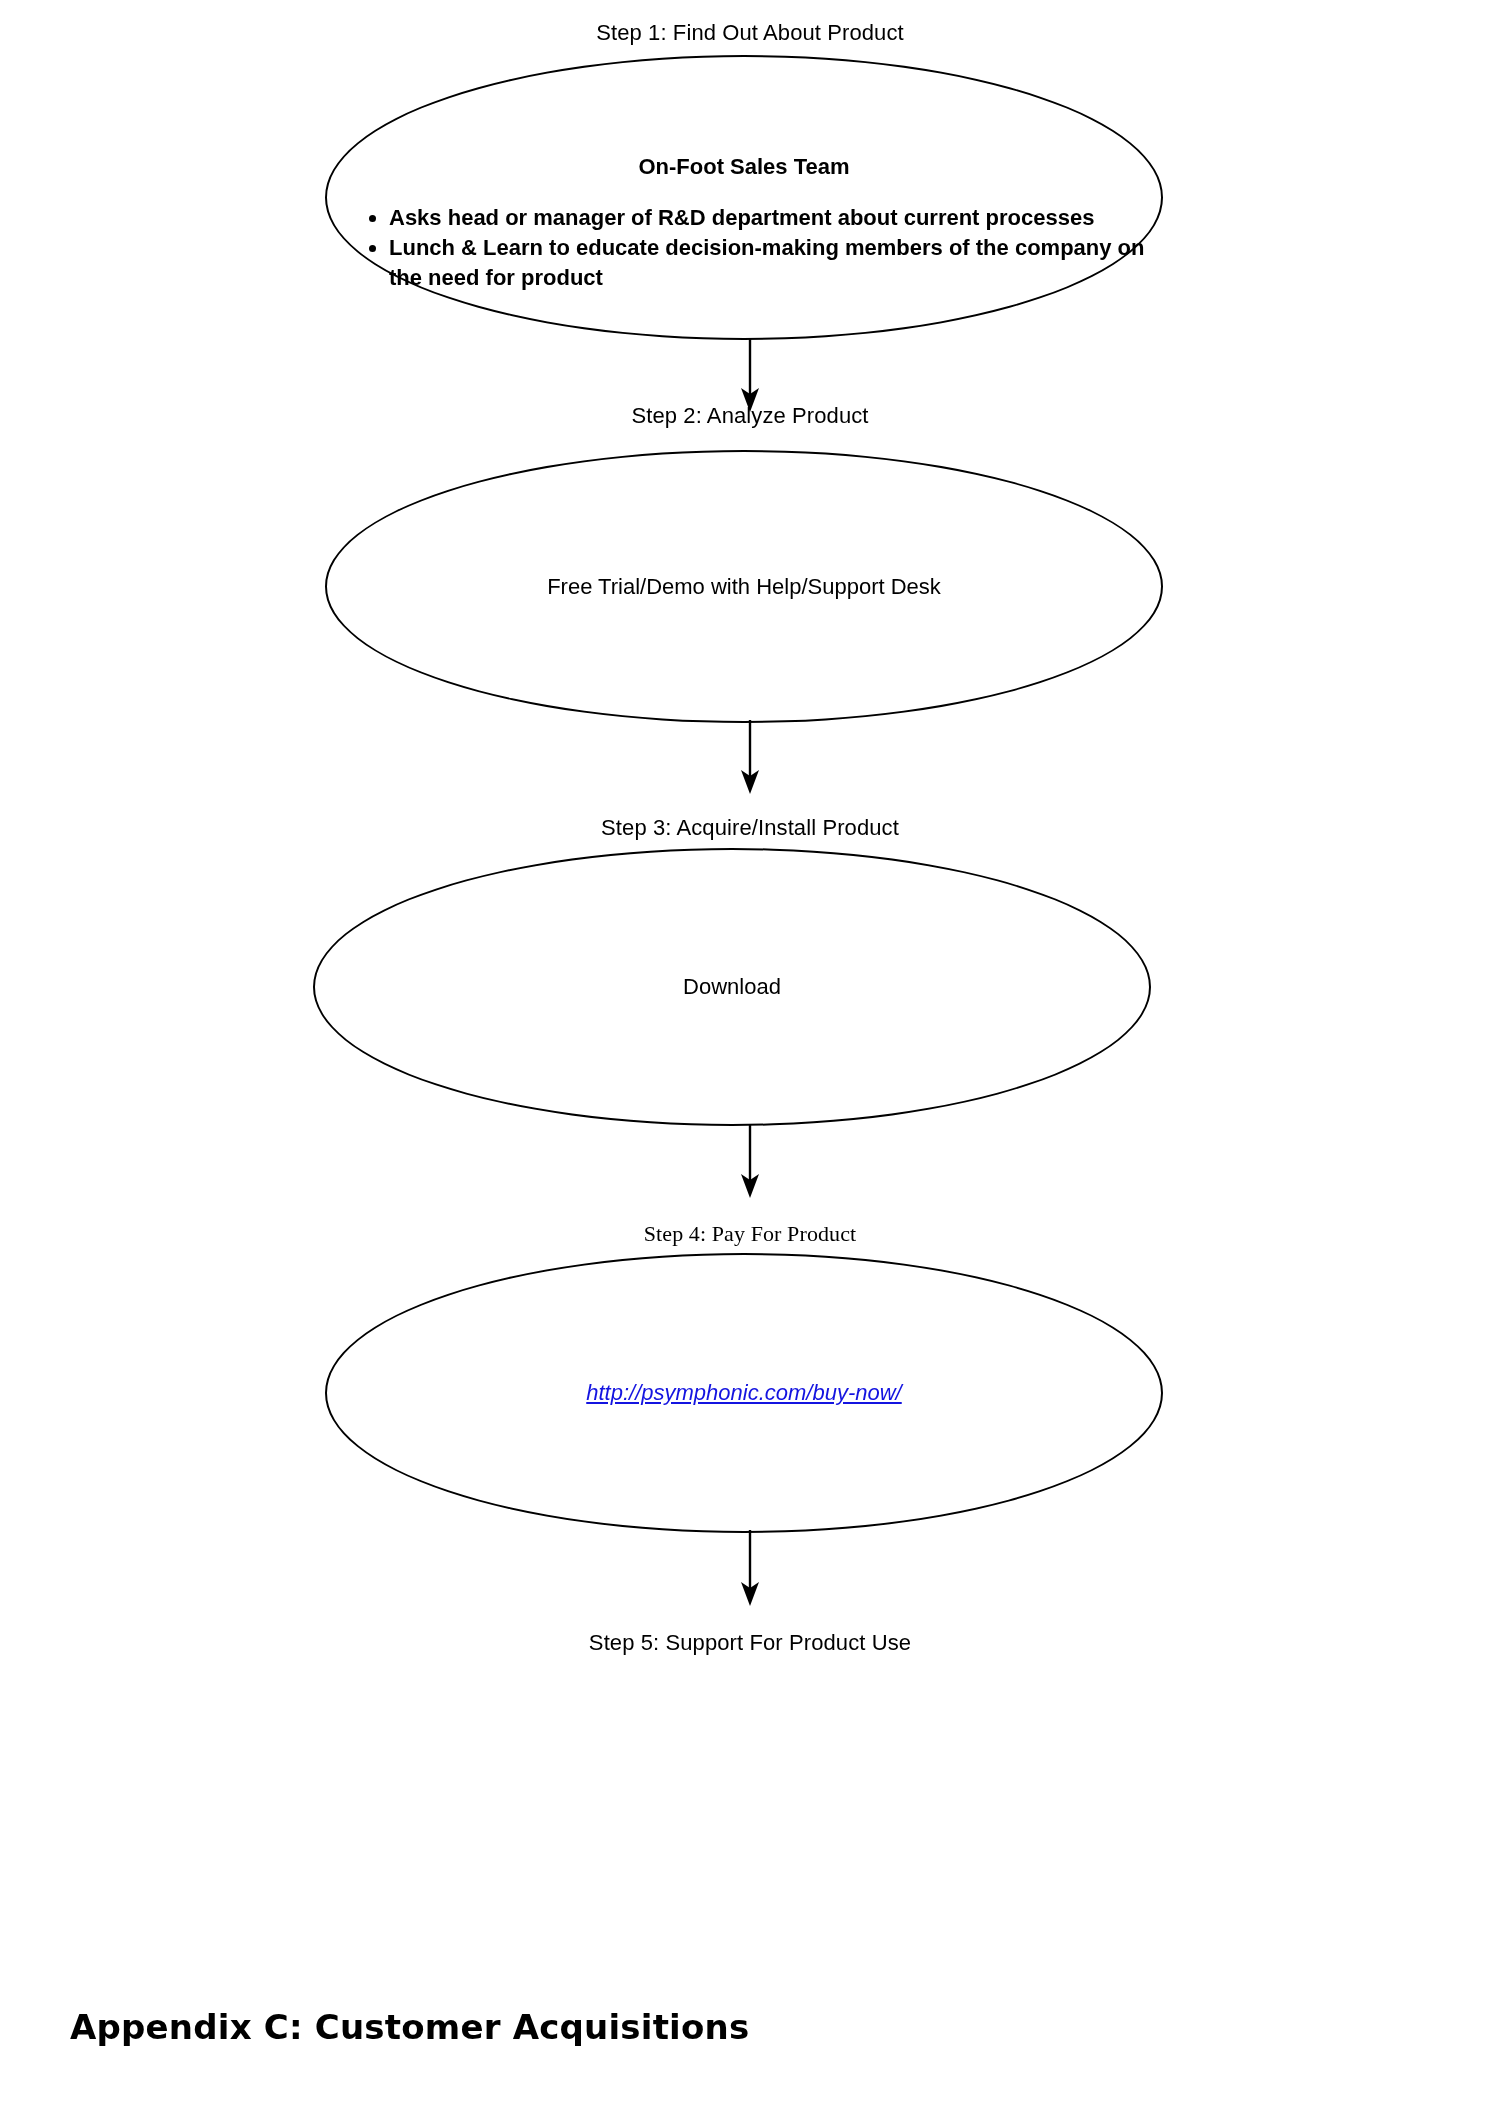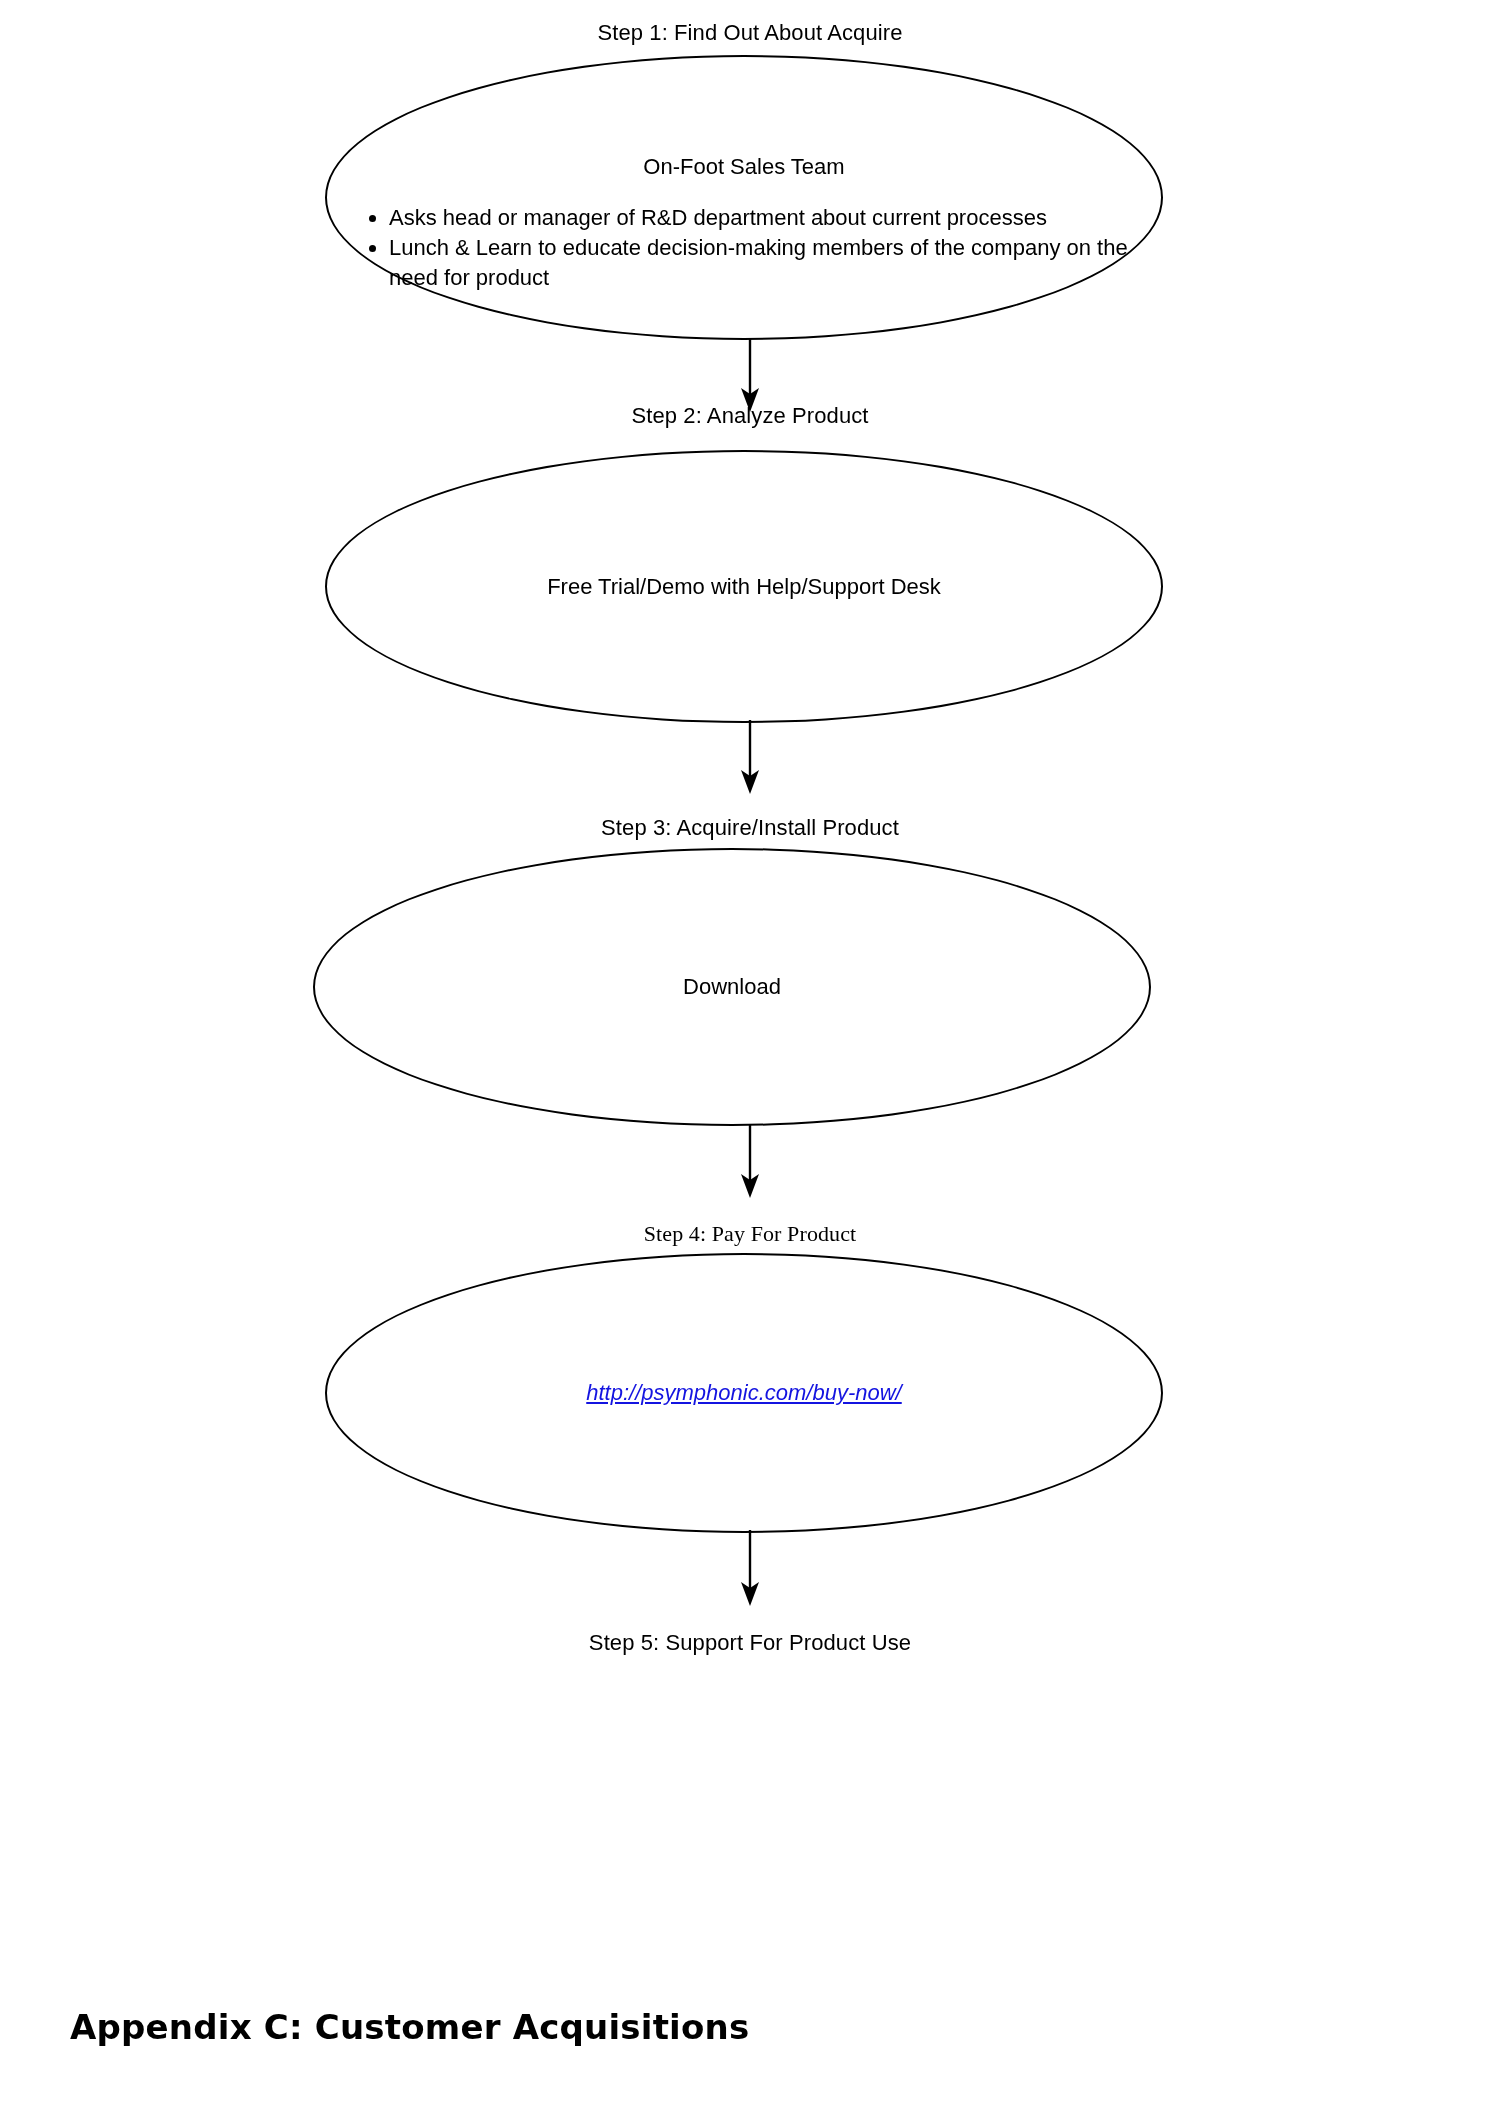--- a/index.html
+++ b/index.html
@@ -107,23 +107,23 @@
     letter-spacing: 0.2px;
     color: #000000;
     white-space: nowrap;
   }
 </style>
 </head>
 <body>
 
 <div id="flow-root">
 
-  <div class="step-label" style="top:20px;">Step 1: Find Out About Acquire</div>
+  <div class="step-label" style="top:20px;">Step 1: Find Out About Product</div>
 
-  <div class="node node-1" style="left:325px; top:55px; width:838px; height:285px;">
+  <div class="node node-1" style="left:325px; top:55px; width:838px; height:285px;font-weight:bold;">
     <div class="node-title">On-Foot Sales Team</div>
     <ul class="bullets">
       <li>Asks head or manager of R&amp;D department about current processes</li>
       <li>Lunch &amp; Learn to educate decision-making members of the company on the need for product</li>
     </ul>
   </div>
 
   <svg class="connector" style="left:728px; top:338px; width:44px; height:78px;" viewBox="0 0 44 78">
     <line x1="22" y1="0" x2="22" y2="58" stroke="#000000" stroke-width="2.4"></line>
     <polygon points="22,74 13,50 22,56 31,50" fill="#000000"></polygon>

